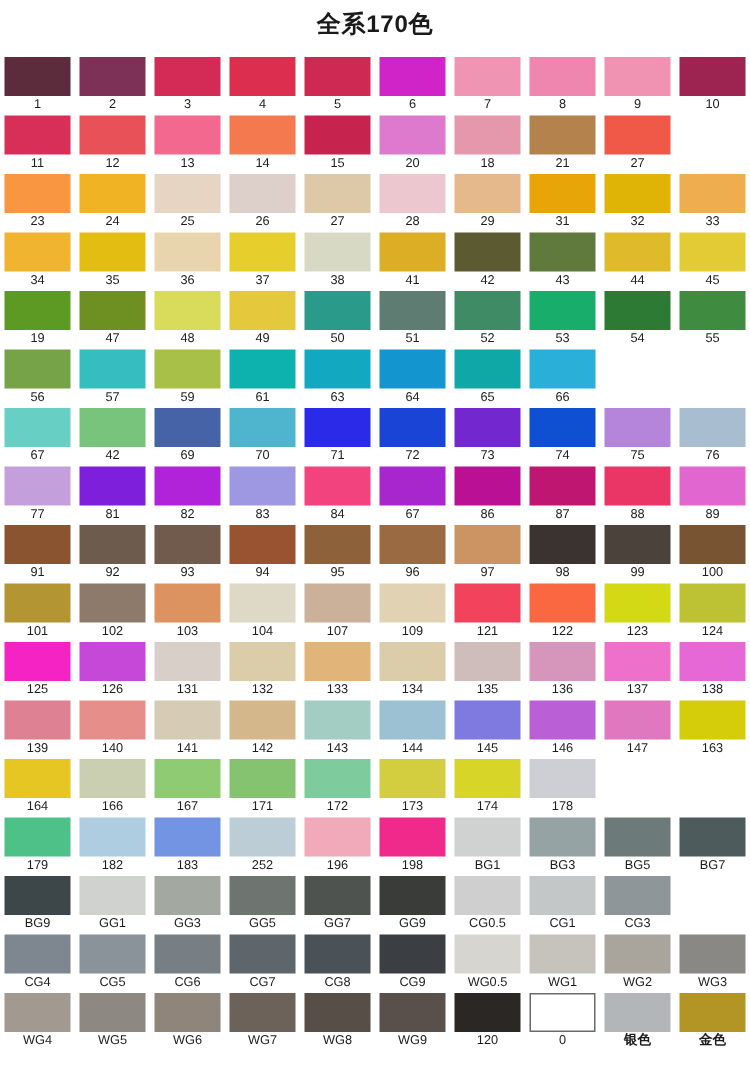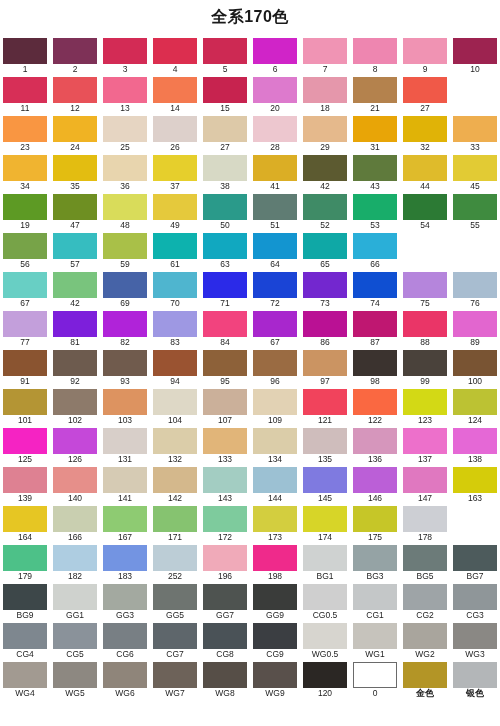--- a/index.html
+++ b/index.html
@@ -597,24 +597,20 @@
         </div>
         <div class="swatch-cell">
           <div class="swatch-chip" style="background: rgb(211, 206, 63);"></div>
           <div class="swatch-label">173</div>
         </div>
         <div class="swatch-cell">
           <div class="swatch-chip" style="background: rgb(215, 213, 40);"></div>
           <div class="swatch-label">174</div>
         </div>
         <div class="swatch-cell">
-          <div class="swatch-chip" style="background: rgb(198, 198, 40);"></div>
-          <div class="swatch-label">175</div>
-        </div>
-        <div class="swatch-cell">
           <div class="swatch-chip" style="background: rgb(205, 207, 212);"></div>
           <div class="swatch-label">178</div>
         </div>
       </div>
       <div class="swatch-row">
         <div class="swatch-cell">
           <div class="swatch-chip" style="background: rgb(77, 193, 136);"></div>
           <div class="swatch-label">179</div>
         </div>
         <div class="swatch-cell">
@@ -681,24 +677,20 @@
         </div>
         <div class="swatch-cell">
           <div class="swatch-chip" style="background: rgb(207, 207, 207);"></div>
           <div class="swatch-label">CG0.5</div>
         </div>
         <div class="swatch-cell">
           <div class="swatch-chip" style="background: rgb(196, 199, 200);"></div>
           <div class="swatch-label">CG1</div>
         </div>
         <div class="swatch-cell">
-          <div class="swatch-chip" style="background: rgb(158, 164, 167);"></div>
-          <div class="swatch-label">CG2</div>
-        </div>
-        <div class="swatch-cell">
           <div class="swatch-chip" style="background: rgb(143, 150, 153);"></div>
           <div class="swatch-label">CG3</div>
         </div>
       </div>
       <div class="swatch-row">
         <div class="swatch-cell">
           <div class="swatch-chip" style="background: rgb(126, 135, 143);"></div>
           <div class="swatch-label">CG4</div>
         </div>
         <div class="swatch-cell">
@@ -765,23 +757,23 @@
         </div>
         <div class="swatch-cell">
           <div class="swatch-chip" style="background: rgb(43, 39, 36);"></div>
           <div class="swatch-label">120</div>
         </div>
         <div class="swatch-cell">
           <div class="swatch-chip outlined" style="background: rgb(255, 255, 255);"></div>
           <div class="swatch-label">0</div>
         </div>
         <div class="swatch-cell">
+          <div class="swatch-chip" style="background: rgb(179, 182, 184);"></div>
+          <div class="swatch-label cjk">银色</div>
+        </div>
+        <div class="swatch-cell">
           <div class="swatch-chip" style="background: rgb(179, 149, 38);"></div>
           <div class="swatch-label cjk">金色</div>
-        </div>
-        <div class="swatch-cell">
-          <div class="swatch-chip" style="background: rgb(179, 182, 184);"></div>
-          <div class="swatch-label cjk">银色</div>
         </div>
       </div>
     </div>
 
 </div>
 
 </body></html>

